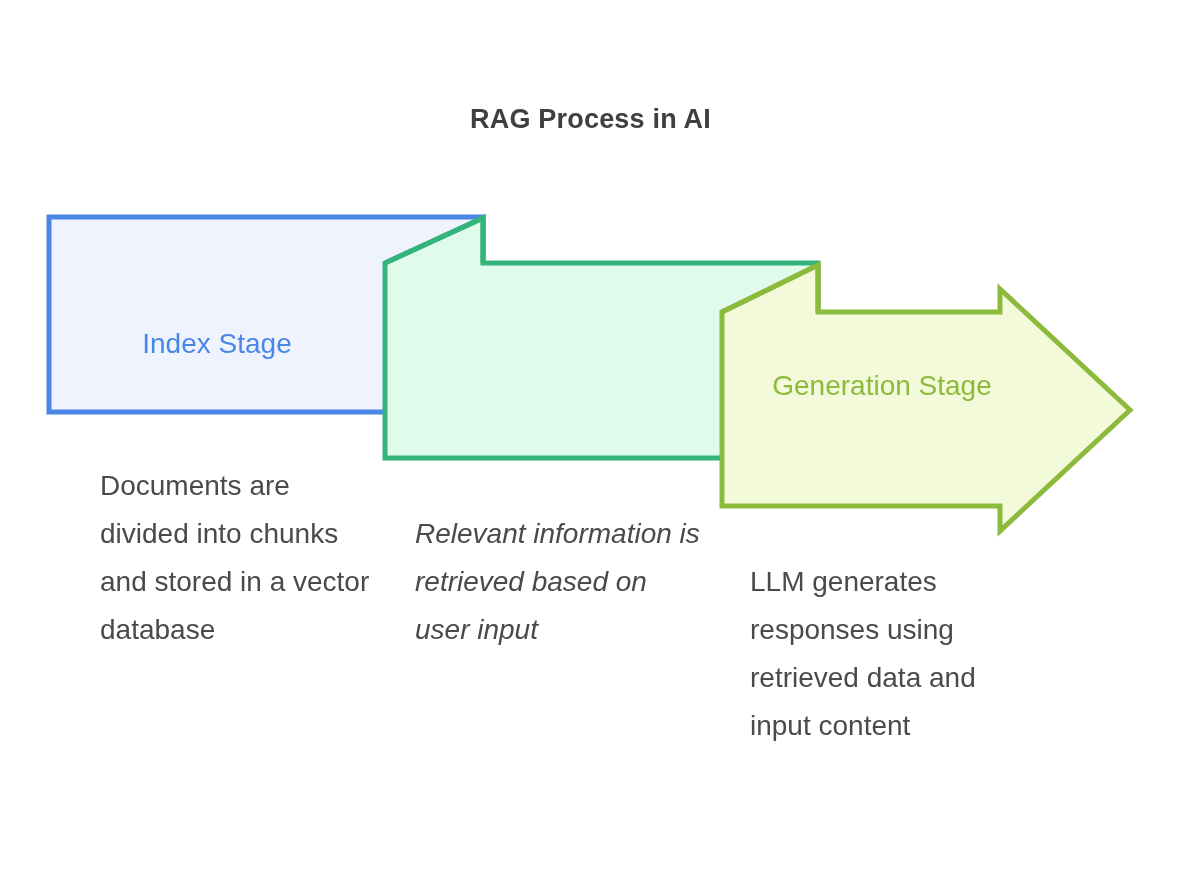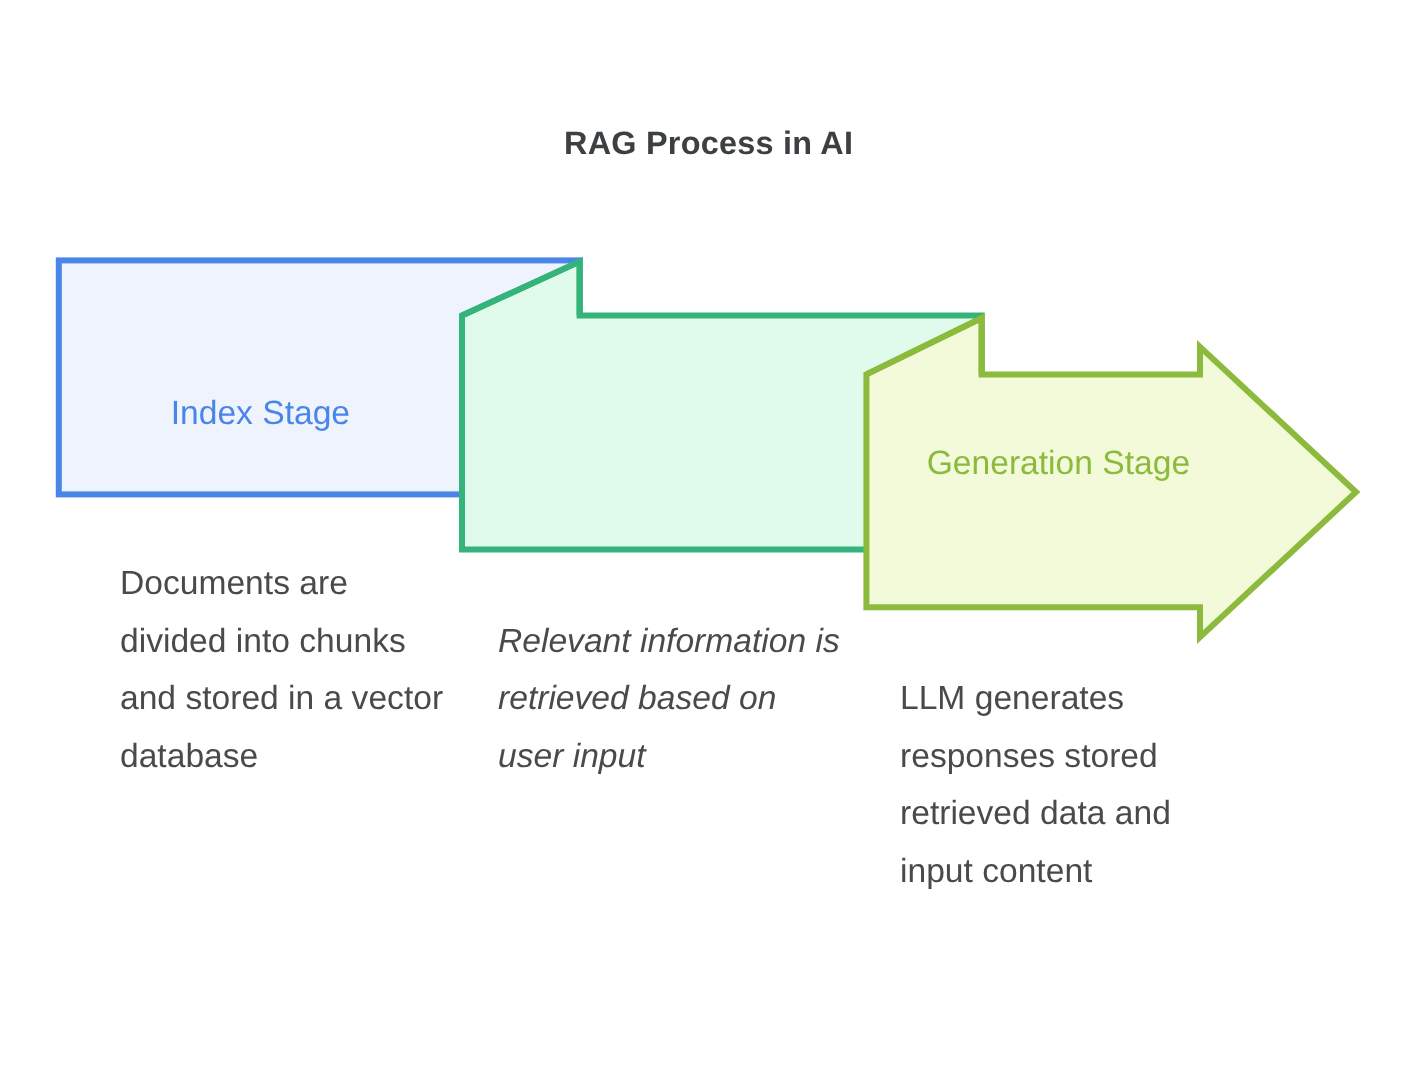--- a/index.html
+++ b/index.html
@@ -112,15 +112,15 @@
 
   <div class="stage-label" id="stage-label-index">Index Stage</div>
 
 
   <div class="stage-label" id="stage-label-generation">Generation Stage</div>
 
   <div class="desc" id="desc-index">Documents are divided into chunks and stored in a vector database</div>
 
   <div class="desc" id="desc-retrieval">Relevant information is retrieved based on user input</div>
 
-  <div class="desc" id="desc-generation">LLM generates responses stored retrieved data and input content</div>
+  <div class="desc" id="desc-generation">LLM generates responses using retrieved data and input content</div>
 
 </div>
 
 </body></html>

